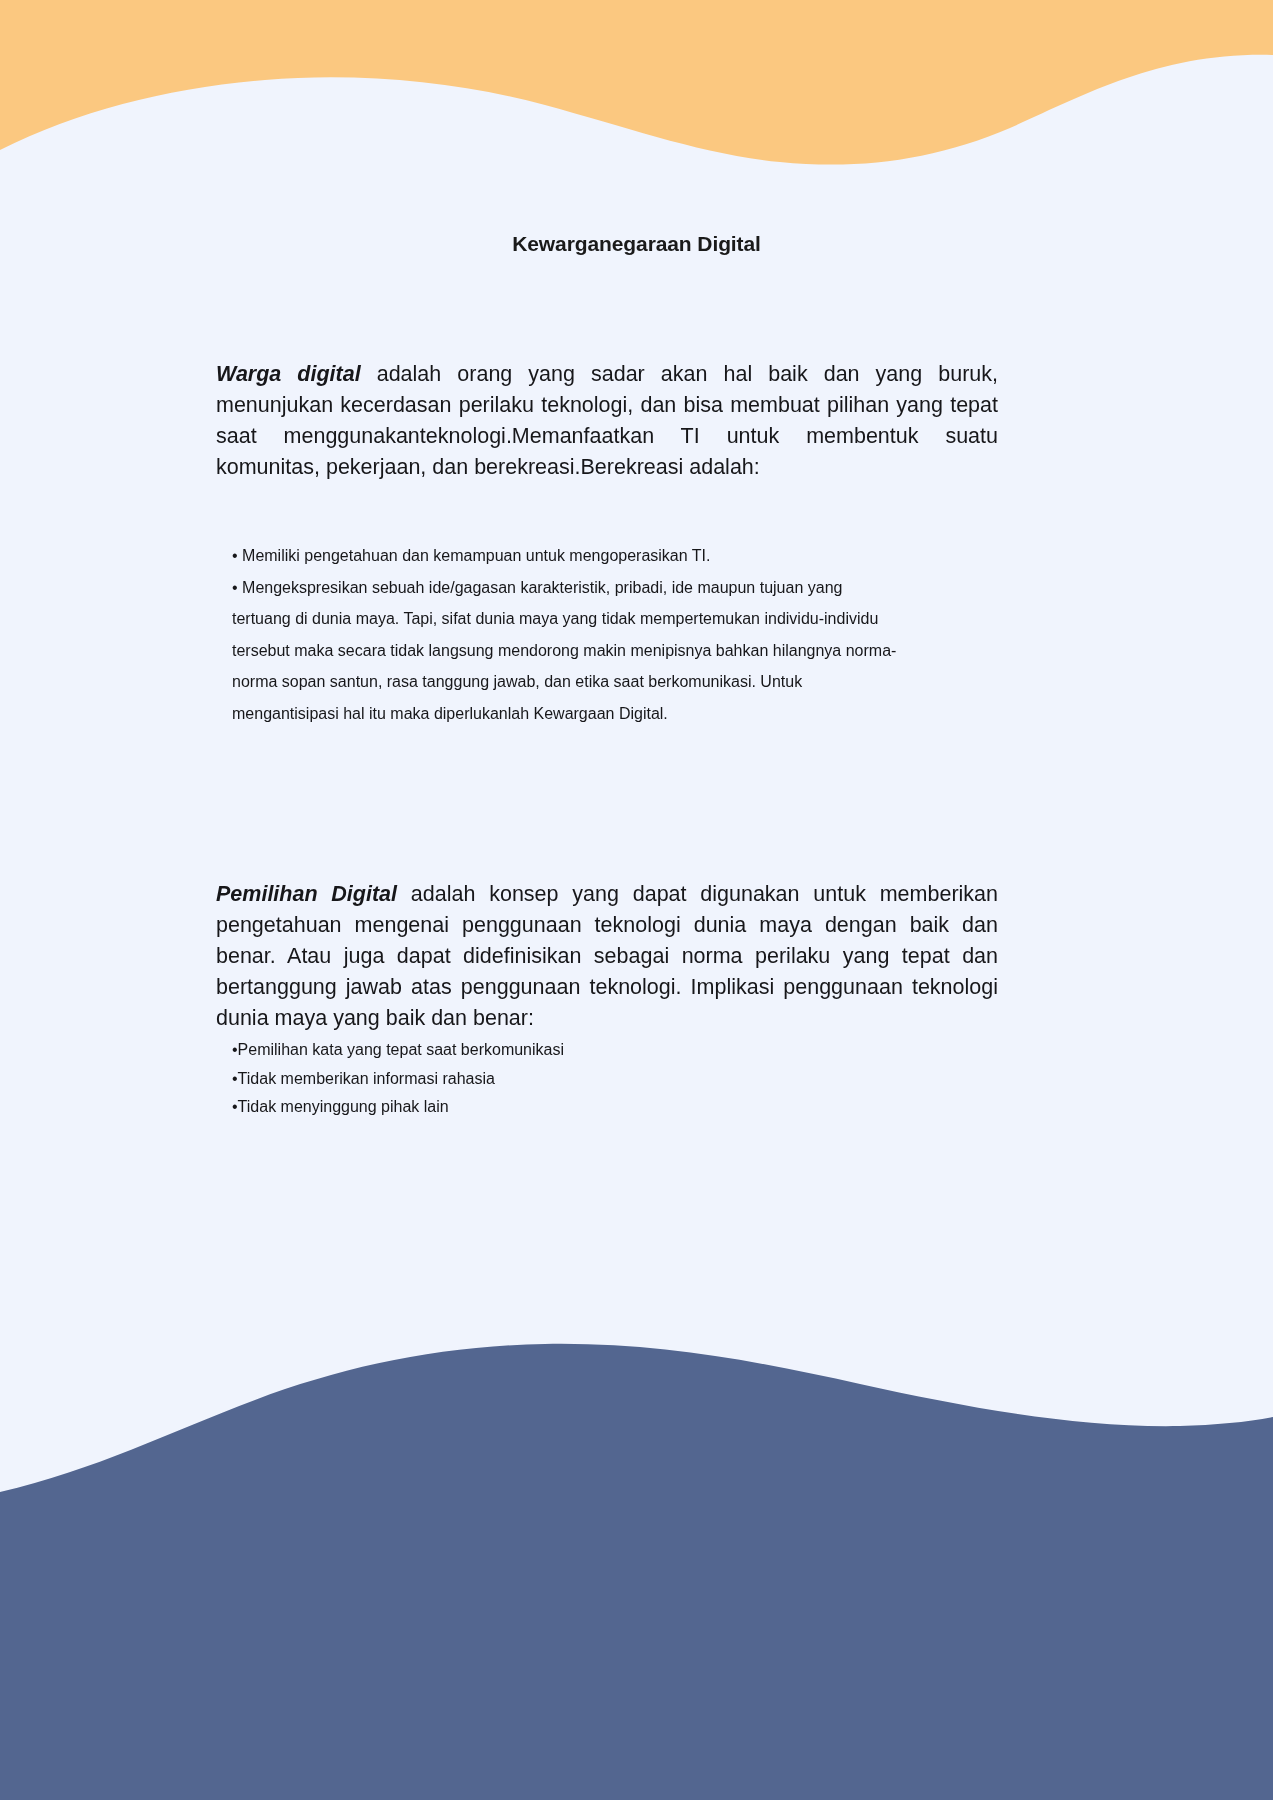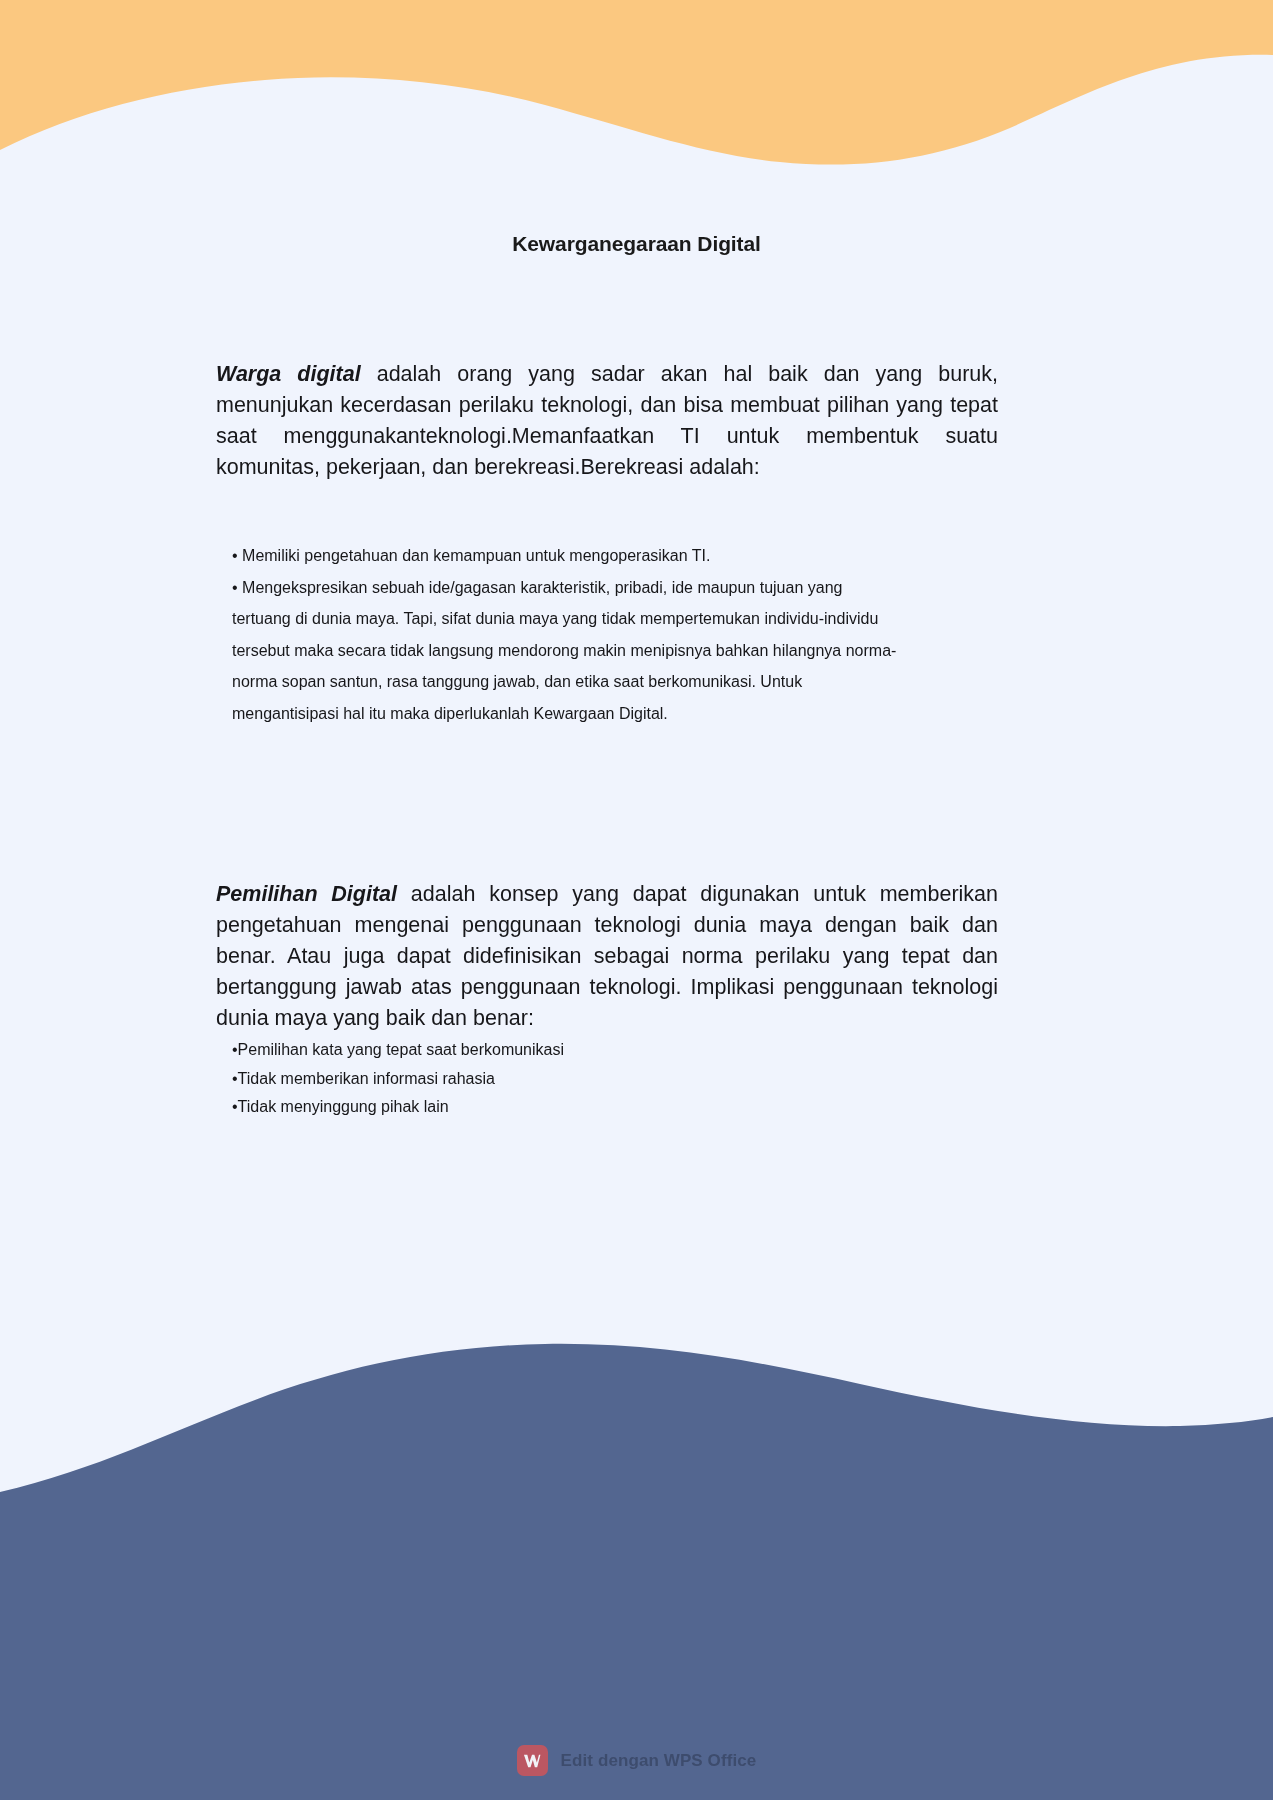--- a/index.html
+++ b/index.html
@@ -171,23 +171,14 @@
     </p>
 
     <div class="list-block l2">
       <div class="li">•Pemilihan kata yang tepat saat berkomunikasi</div>
       <div class="li">•Tidak memberikan informasi rahasia</div>
       <div class="li">•Tidak menyinggung pihak lain</div>
     </div>
 
   </div>
 
-  <div class="footer-wm">
-    <span class="wps-logo" style="background: rgb(196, 86, 95);">
-      <svg width="22" height="22" viewBox="0 0 24 24" aria-hidden="true">
-        <path d="M3.2 5.2 L6.9 5.2 L9.1 13.6 L12 5.2 L14.6 5.2 L17.3 13.7 L19.6 5.2 L21.2 5.2
-                 L17.7 18.8 L15.1 18.8 L12.9 11.0 L10.4 18.8 L7.8 18.8 Z" fill="#ffffff"></path>
-      </svg>
-    </span>
-    <span class="wm-text" style="color: rgb(60, 74, 107);">Edit dengan WPS Office</span>
-  </div>
 
 </div>
 
 </body></html>

